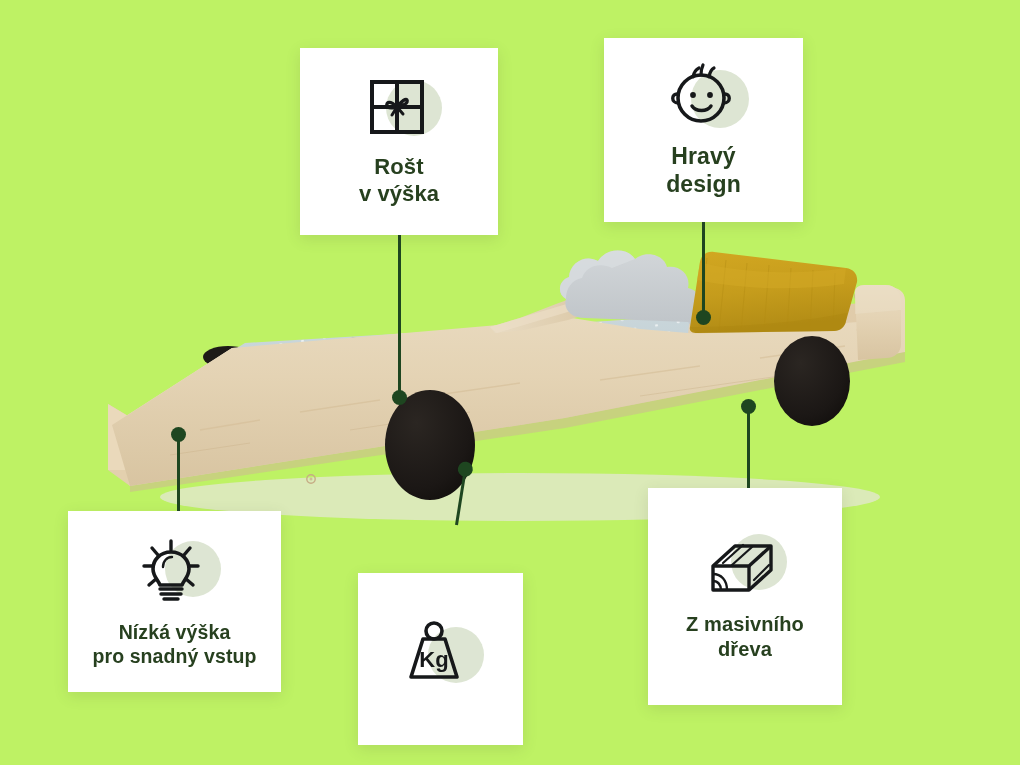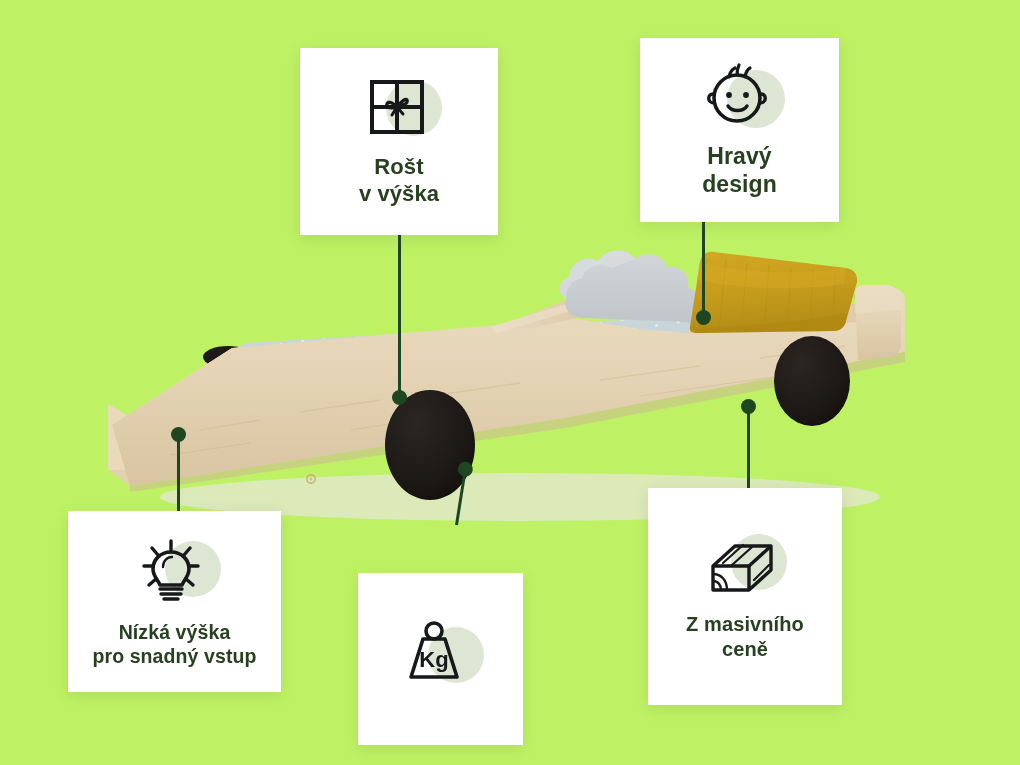--- a/index.html
+++ b/index.html
@@ -81,21 +81,21 @@
     color: #27401f;
     font-weight: bold;
     text-align: center;
     line-height: 1.22;
     letter-spacing: .1px;
   }
   .card .label .l2 { display: block; }
 
   
   #card-rost      { left: 300px; top: 48px;  width: 198px; height: 187px; }
-  #card-design    { left: 640px; top: 38px;  width: 199px; height: 184px; }
+  #card-design    { left: 604px; top: 38px;  width: 199px; height: 184px; }
   #card-vyska     { left: 68px;  top: 511px; width: 213px; height: 181px; }
   #card-nosnost   { left: 358px; top: 525px; width: 165px; height: 172px; margin-top: 48px; }
   #card-drevo     { left: 648px; top: 488px; width: 194px; height: 217px; }
 
   #card-rost   .label { font-size: 22px; }
   #card-design .label { font-size: 23px; }
   #card-vyska  .label { font-size: 19.5px; }
   #card-nosnost .label { font-size: 20px; }
   #card-drevo  .label { font-size: 20px; }
 </style>
@@ -377,17 +377,17 @@
         <g stroke="#16181a" stroke-width="2.2" stroke-linecap="round">
           <path d="M24,31 L44,13"></path>
           <path d="M33,33 L53,15"></path>
         </g>
 
         <path d="M55,48 L70,33" stroke="#16181a" stroke-width="2.2" stroke-linecap="round"></path>
       </svg>
     </div>
     <div class="label">
       <span>Z masivního</span>
-      <span class="l2">ceně</span>
+      <span class="l2">dřeva</span>
     </div>
   </div>
 
 </div>
 
 </body></html>

